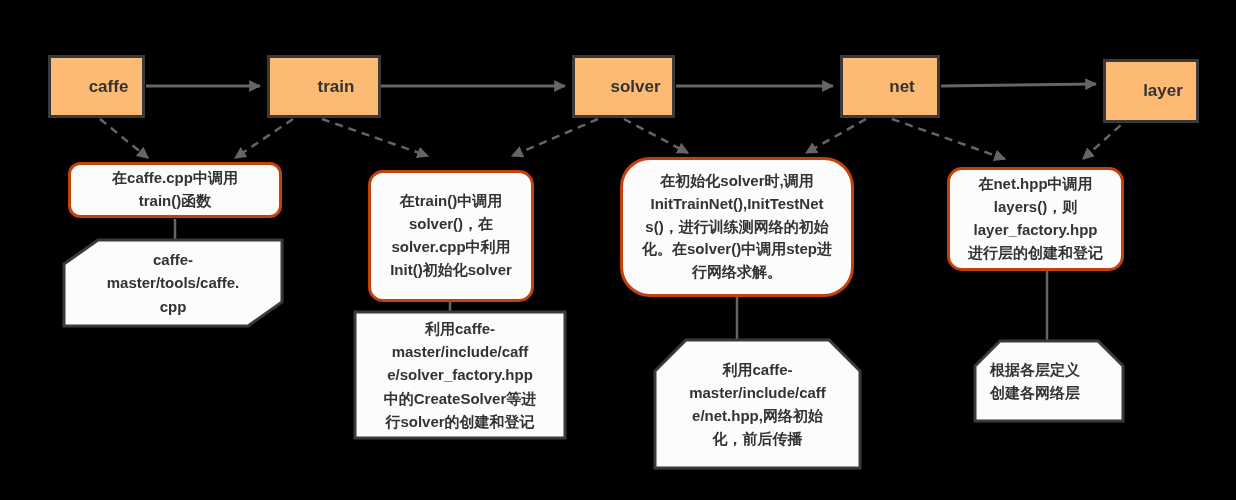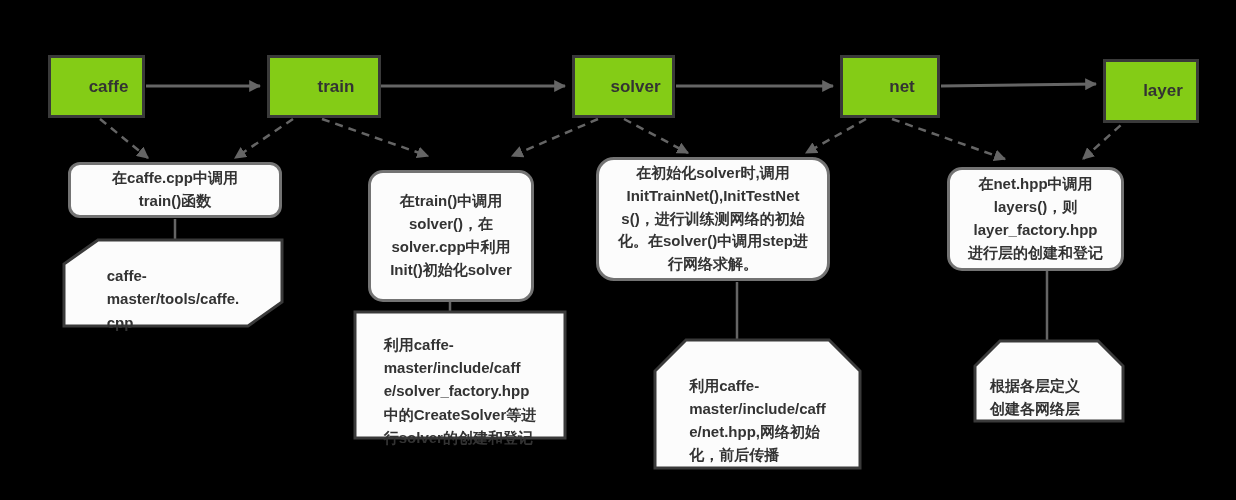--- a/index.html
+++ b/index.html
@@ -17,36 +17,36 @@
   }
   #connector-layer {
     position: absolute;
     left: 0;
     top: 0;
     pointer-events: none;
   }
   .node {
     position: absolute;
     box-sizing: border-box;
-    background: #84cc16;
+    background: #fdba74;
     border: 3px solid #3a3a3a;
     color: #333333;
     font-weight: bold;
     font-size: 17px;
     display: flex;
     align-items: center;
     justify-content: center;
     text-align: center;
     padding-left: 24px;
   }
   .bubble {
     position: absolute;
     box-sizing: border-box;
     background: #fcfcfc;
-    border: 3px solid #737373;
+    border: 3px solid #c2410c;
     border-radius: 15px;
     color: #333333;
     font-weight: bold;
     font-size: 15px;
     line-height: 1.52;
     display: flex;
     align-items: center;
     justify-content: center;
     text-align: center;
     white-space: pre-line;
@@ -55,22 +55,22 @@
   .filetext {
     position: absolute;
     box-sizing: border-box;
     color: #333333;
     font-weight: bold;
     font-size: 15px;
     line-height: 1.55;
     display: flex;
     align-items: center;
     justify-content: center;
+    text-align: center;
     white-space: pre-line;
-    margin-top: 16px;
   }
 </style>
 </head>
 <body>
 
 <div id="canvas">
 
   <svg id="connector-layer" width="1236" height="500" viewBox="0 0 1236 500">
     <defs>
       <marker id="arw" viewBox="0 0 10 10" refX="9" refY="5" markerWidth="12" markerHeight="12" orient="auto" markerUnits="userSpaceOnUse">
@@ -108,21 +108,21 @@
   <div class="node" style="left:840px;top:55px;width:100px;height:63px">net</div>
   <div class="node" style="left:572px;top:55px;width:103px;height:63px">solver</div>
   <div class="node" style="left:1103px;top:59px;width:96px;height:64px">layer</div>
 
   <div class="bubble" style="left:68px;top:162px;width:214px;height:56px;border-radius:12px">在caffe.cpp中调用
 train()函数</div>
   <div class="bubble" style="left:368px;top:170px;width:166px;height:132px">在train()中调用
 solver()，在
 solver.cpp中利用
 Init()初始化solver</div>
-  <div class="bubble" style="left:596px;top:157px;width:234px;height:124px;border-radius:18px">在初始化solver时,调用
+  <div class="bubble" style="left:620px;top:157px;width:234px;height:140px;border-radius:30px">在初始化solver时,调用
 InitTrainNet(),InitTestNet
 s()，进行训练测网络的初始
 化。在solver()中调用step进
 行网络求解。</div>
   <div class="bubble" style="left:947px;top:167px;width:177px;height:104px">在net.hpp中调用
 layers()，则
 layer_factory.hpp
 进行层的创建和登记</div>
 
   <div class="filetext" style="left:64px;top:240px;width:218px;height:86px">caffe-

